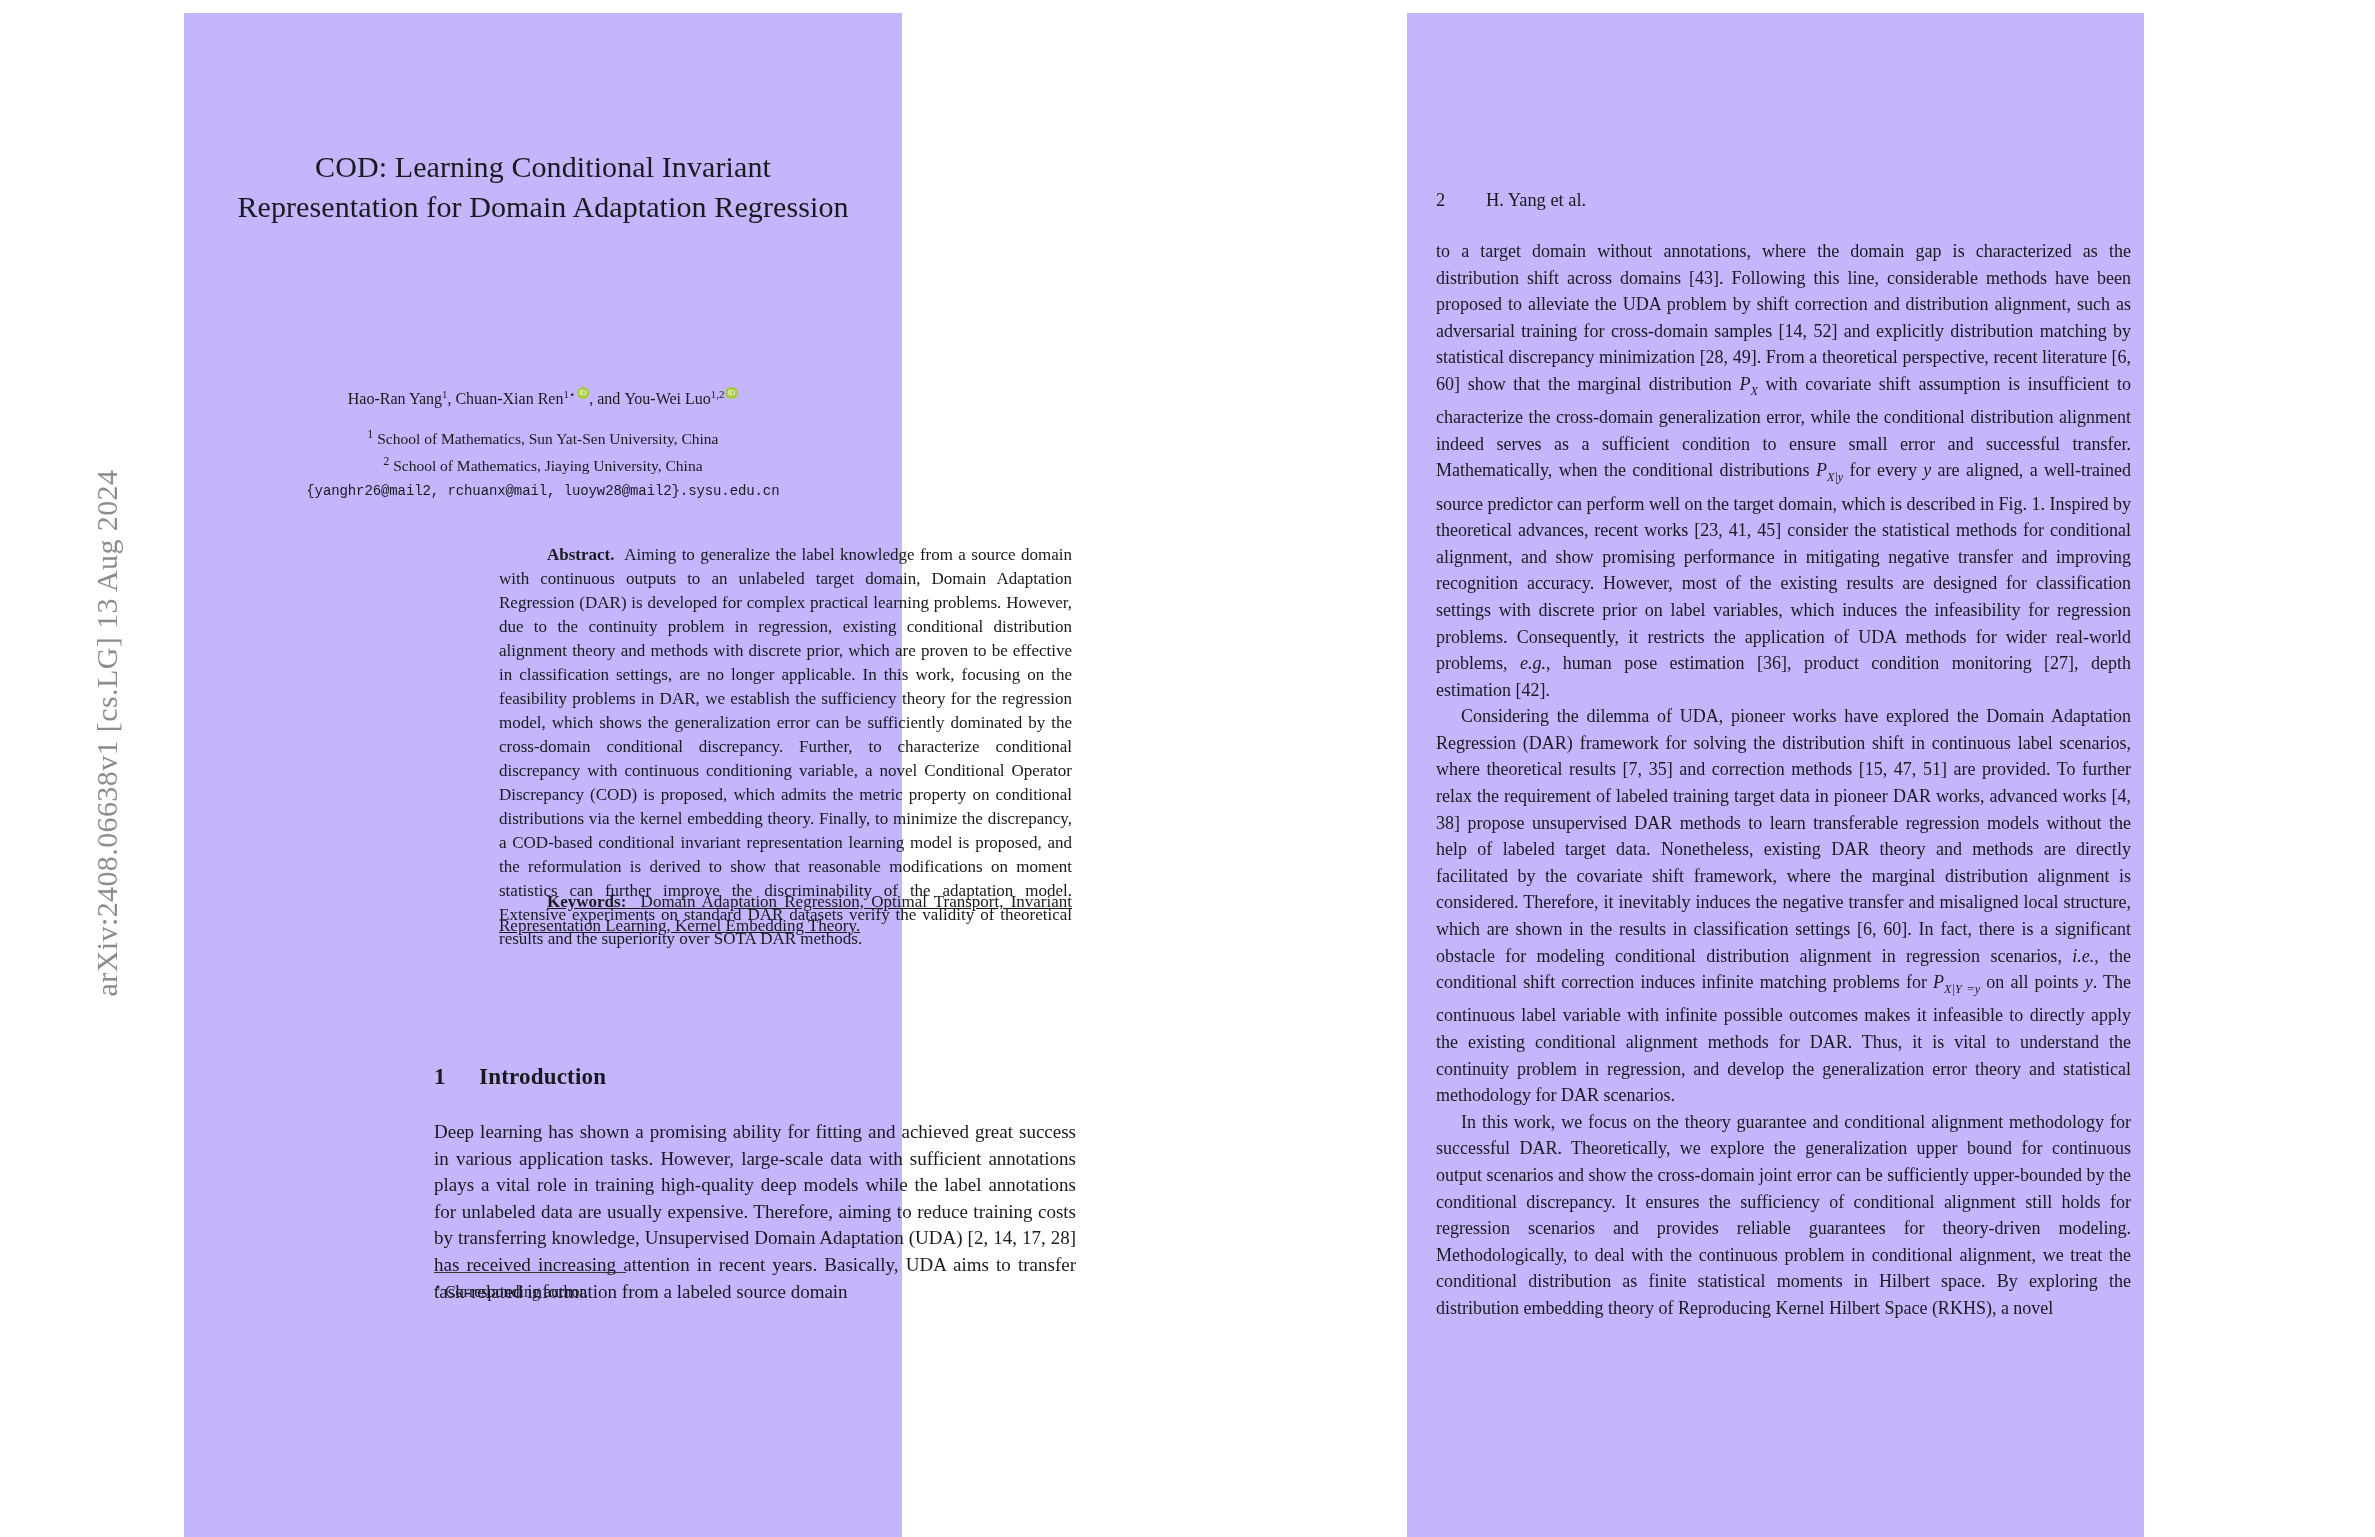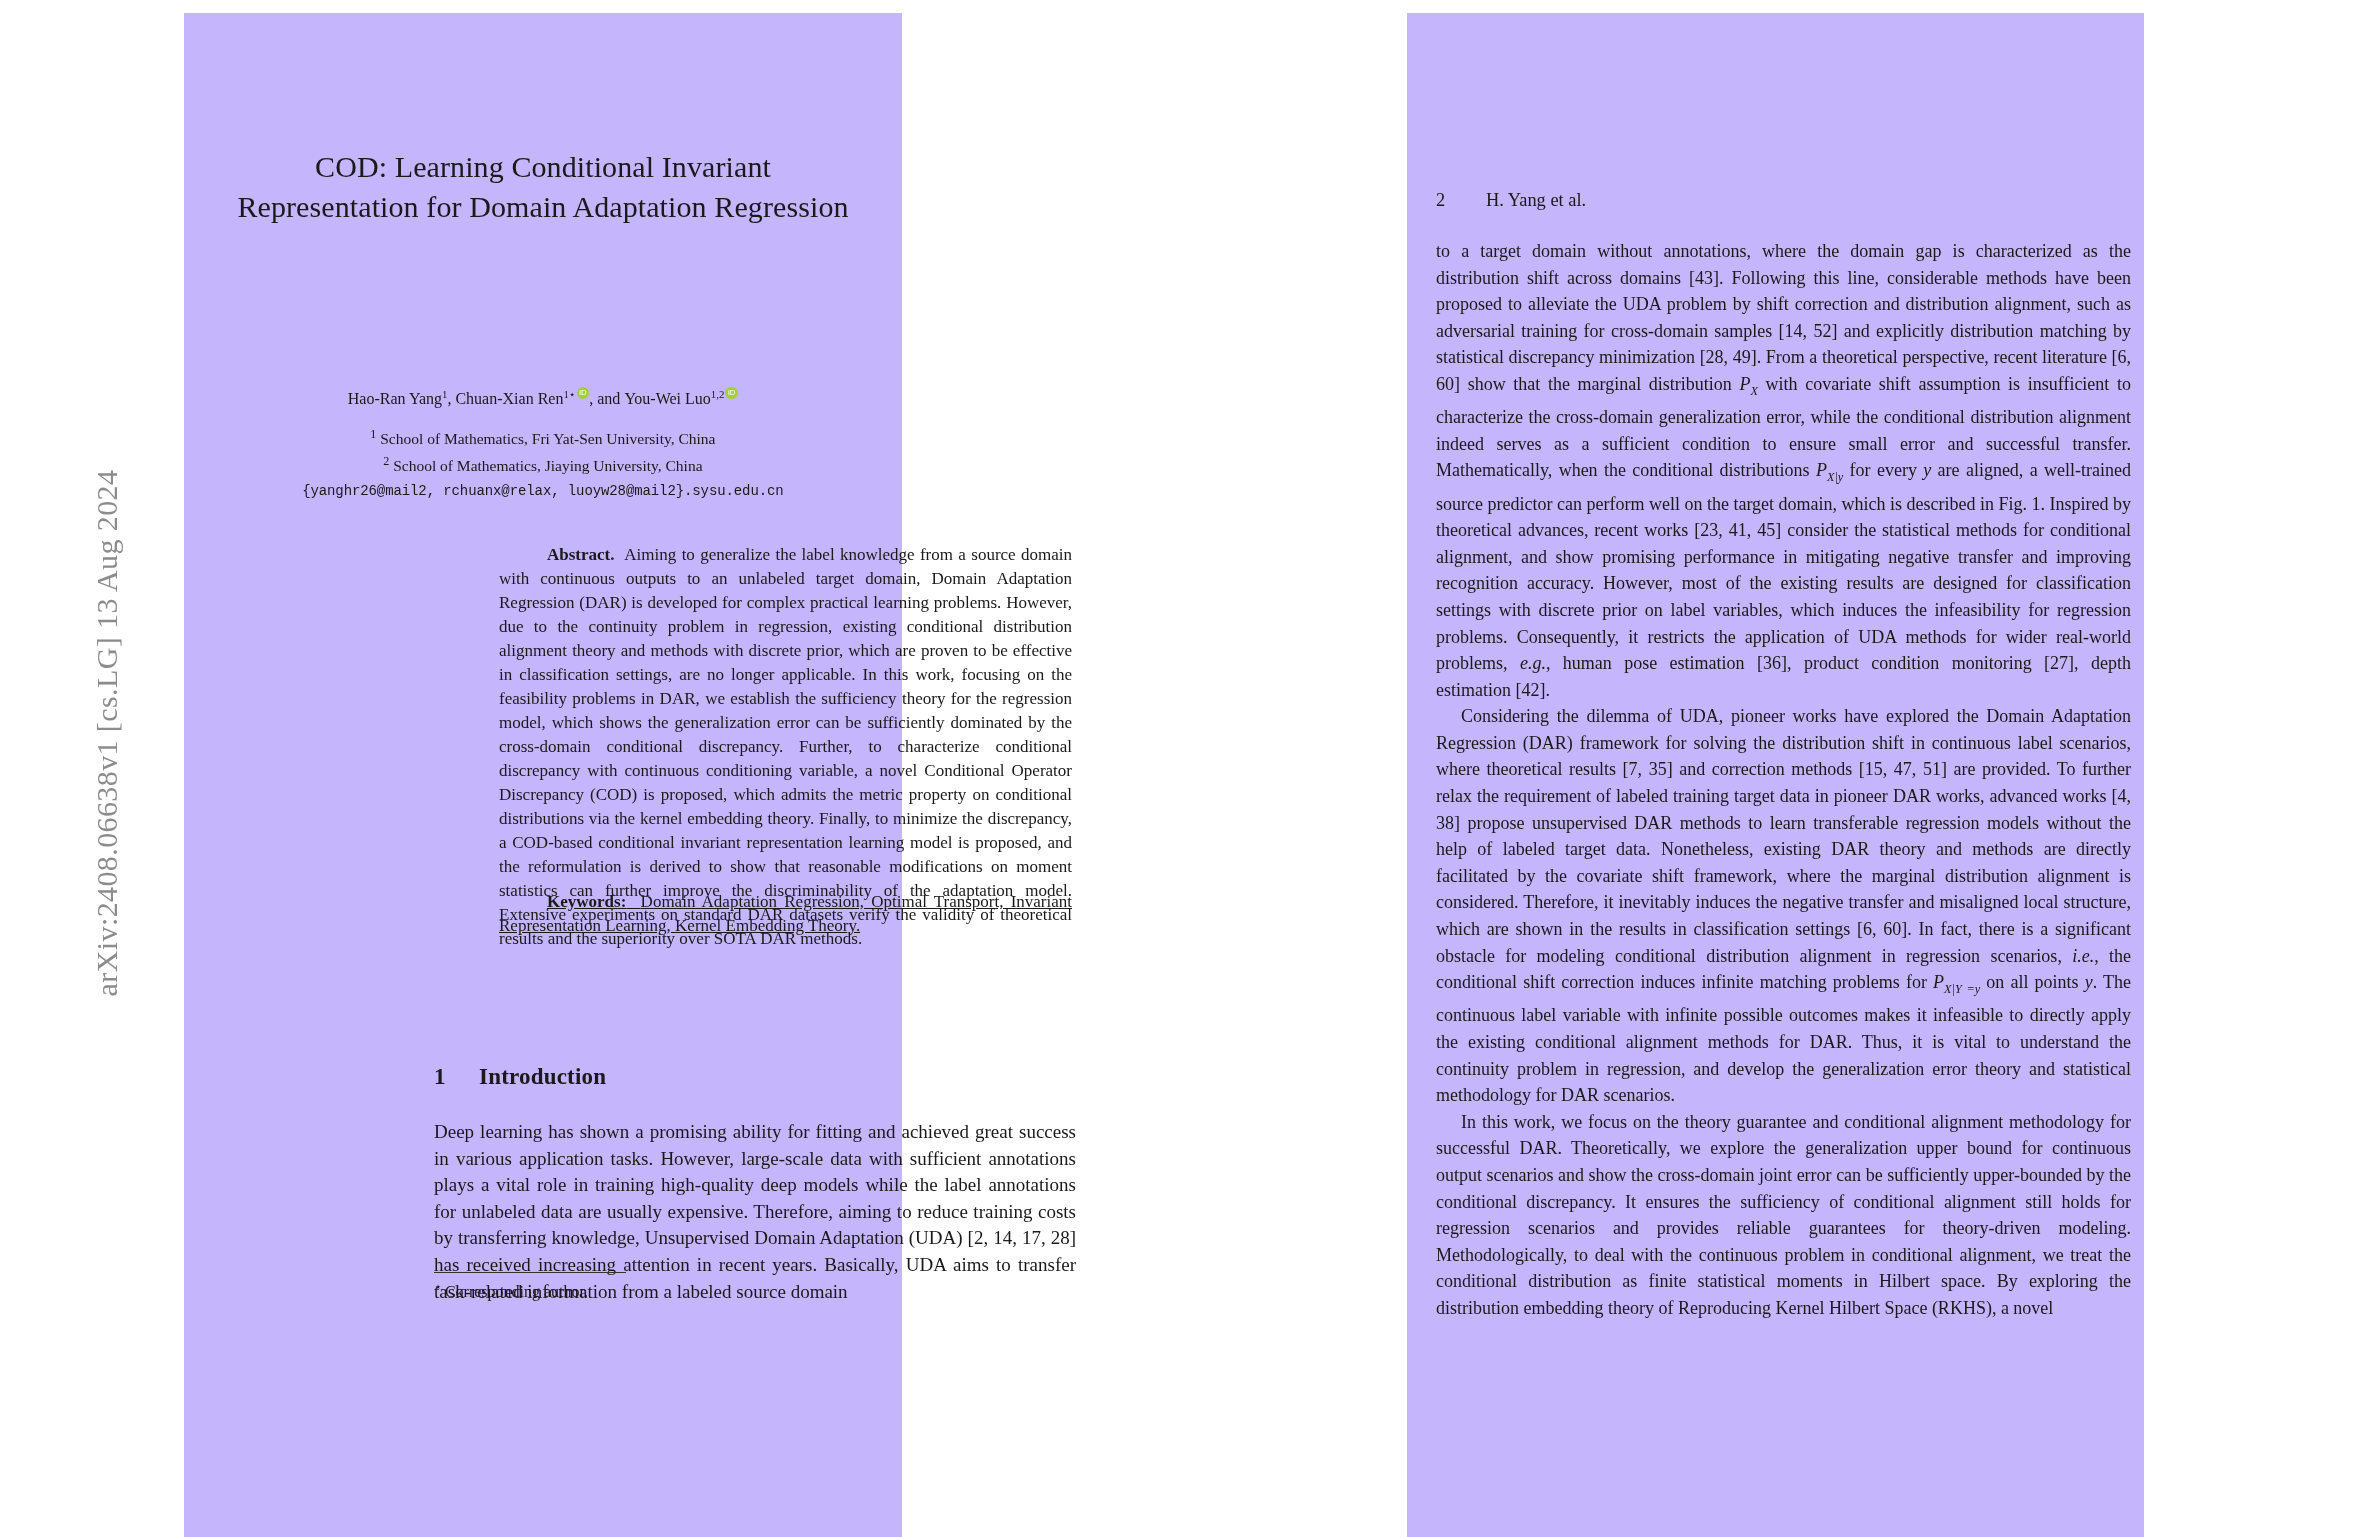--- a/index.html
+++ b/index.html
@@ -220,23 +220,23 @@
 
   <div class="title-block">
     <h1 class="paper-title">COD: Learning Conditional Invariant Representation for Domain Adaptation Regression</h1>
   </div>
 
   <div class="authors">
     <span>Hao-Ran Yang<sup>1</sup></span><span>,&nbsp;</span><span>Chuan-Xian Ren<sup>1⋆</sup></span><span class="orcid"></span><span>, and&nbsp;</span><span>You-Wei Luo<sup>1,2</sup></span><span class="orcid"></span>
   </div>
 
   <div class="affiliations">
-    <div class="aff-line"><sup>1</sup><span>School of Mathematics, Fri Yat-Sen University, China</span></div>
+    <div class="aff-line"><sup>1</sup><span>School of Mathematics, Sun Yat-Sen University, China</span></div>
     <div class="aff-line"><sup>2</sup><span>School of Mathematics, Jiaying University, China</span></div>
-    <div class="email-line">{yanghr26@mail2, rchuanx@relax, luoyw28@mail2}.sysu.edu.cn</div>
+    <div class="email-line">{yanghr26@mail2, rchuanx@mail, luoyw28@mail2}.sysu.edu.cn</div>
   </div>
 
   <div class="abstract-block">
     <div class="abstract" id="abstract-para"><b>Abstract.</b>&nbsp; <span>Aiming to generalize the label knowledge from a source domain with continuous outputs to an unlabeled target domain, Domain Adaptation Regression (DAR) is developed for complex practical learning problems. However, due to the continuity problem in regression, existing conditional distribution alignment theory and methods with discrete prior, which are proven to be effective in classification settings, are no longer applicable. In this work, focusing on the feasibility problems in DAR, we establish the sufficiency theory for the regression model, which shows the generalization error can be sufficiently dominated by the cross-domain conditional discrepancy. Further, to characterize conditional discrepancy with continuous conditioning variable, a novel Conditional Operator Discrepancy (COD) is proposed, which admits the metric property on conditional distributions via the kernel embedding theory. Finally, to minimize the discrepancy, a COD-based conditional invariant representation learning model is proposed, and the reformulation is derived to show that reasonable modifications on moment statistics can further improve the discriminability of the adaptation model. Extensive experiments on standard DAR datasets verify the validity of theoretical results and the superiority over SOTA DAR methods.</span></div>
     <div class="kw" id="keywords-para"><b>Keywords:</b>&nbsp; <span>Domain Adaptation Regression, Optimal Transport, Invariant Representation Learning, Kernel Embedding Theory.</span></div>
   </div>
 
   <div class="section-head">
     <span class="secnum">1</span><span>Introduction</span>
   </div>

